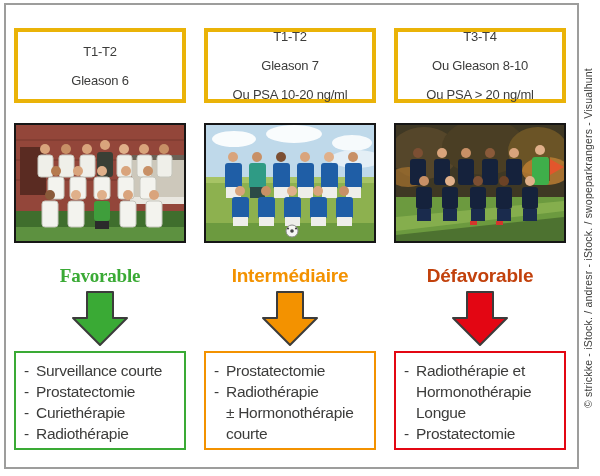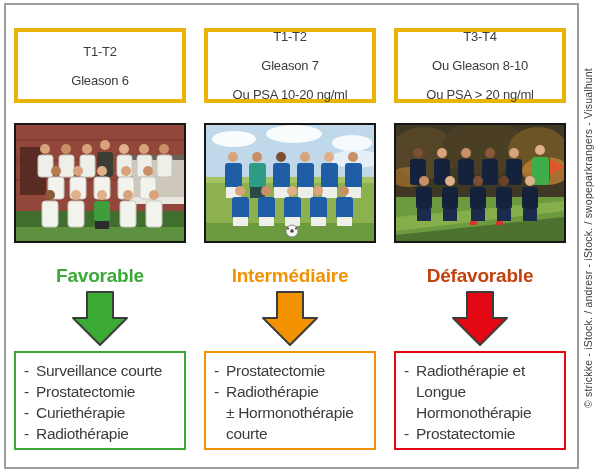--- a/index.html
+++ b/index.html
@@ -111,21 +111,21 @@
           <rect x="79" y="96" width="14" height="8" fill="#2b2b2b"></rect>
           <circle cx="86" cy="70" r="5" fill="#e0b08a"></circle>
         <rect x="104" y="76" width="16" height="26" rx="3" fill="#f3f3ee" stroke="#c6c6bd"></rect>
           <circle cx="112" cy="70" r="5" fill="#d9a47c"></circle>
         <rect x="130" y="76" width="16" height="26" rx="3" fill="#f3f3ee" stroke="#c6c6bd"></rect>
           <circle cx="138" cy="70" r="5" fill="#d9a47c"></circle>
       </g>
     </svg>
   </div>
 
-  <div class="risk-label" style="color: rgb(58, 170, 53);">Favorable</div>
+  <div class="risk-label" style="color: rgb(58, 170, 53); font-family: Liberation Serif, serif;">Favorable</div>
 
   <div class="arrow-wrap">
     <svg width="58" height="56" viewBox="0 0 58 56">
       <polygon points="16,1 42,1 42,27 56,27 29,54 2,27 16,27" stroke="#3c3c3b" stroke-width="2" stroke-linejoin="round" style="fill: rgb(58, 170, 53);"></polygon>
     </svg>
   </div>
 
   <div class="treat-box" style="border-color: rgb(58, 170, 53);">
     <div class="treat-line">
         <span class="b">-</span>
@@ -311,26 +311,26 @@
     </svg>
   </div>
 
   <div class="treat-box" style="border-color: rgb(227, 6, 19);">
     <div class="treat-line">
         <span class="b">-</span>
         <span class="t">Radiothérapie et</span>
       </div>
     <div class="treat-line">
         <span class="b"></span>
+        <span class="t">Hormonothérapie</span>
+      </div>
+    <div class="treat-line">
+        <span class="b"></span>
         <span class="t">Longue</span>
       </div>
     <div class="treat-line">
-        <span class="b"></span>
-        <span class="t">Hormonothérapie</span>
-      </div>
-    <div class="treat-line">
         <span class="b">-</span>
         <span class="t">Prostatectomie</span>
       </div>
   </div>
 </div>
 
 <div class="credit">© strickke - iStock. / andresr - iStock. / swopeparkrangers - Visualhunt</div>
 
 </body></html>

